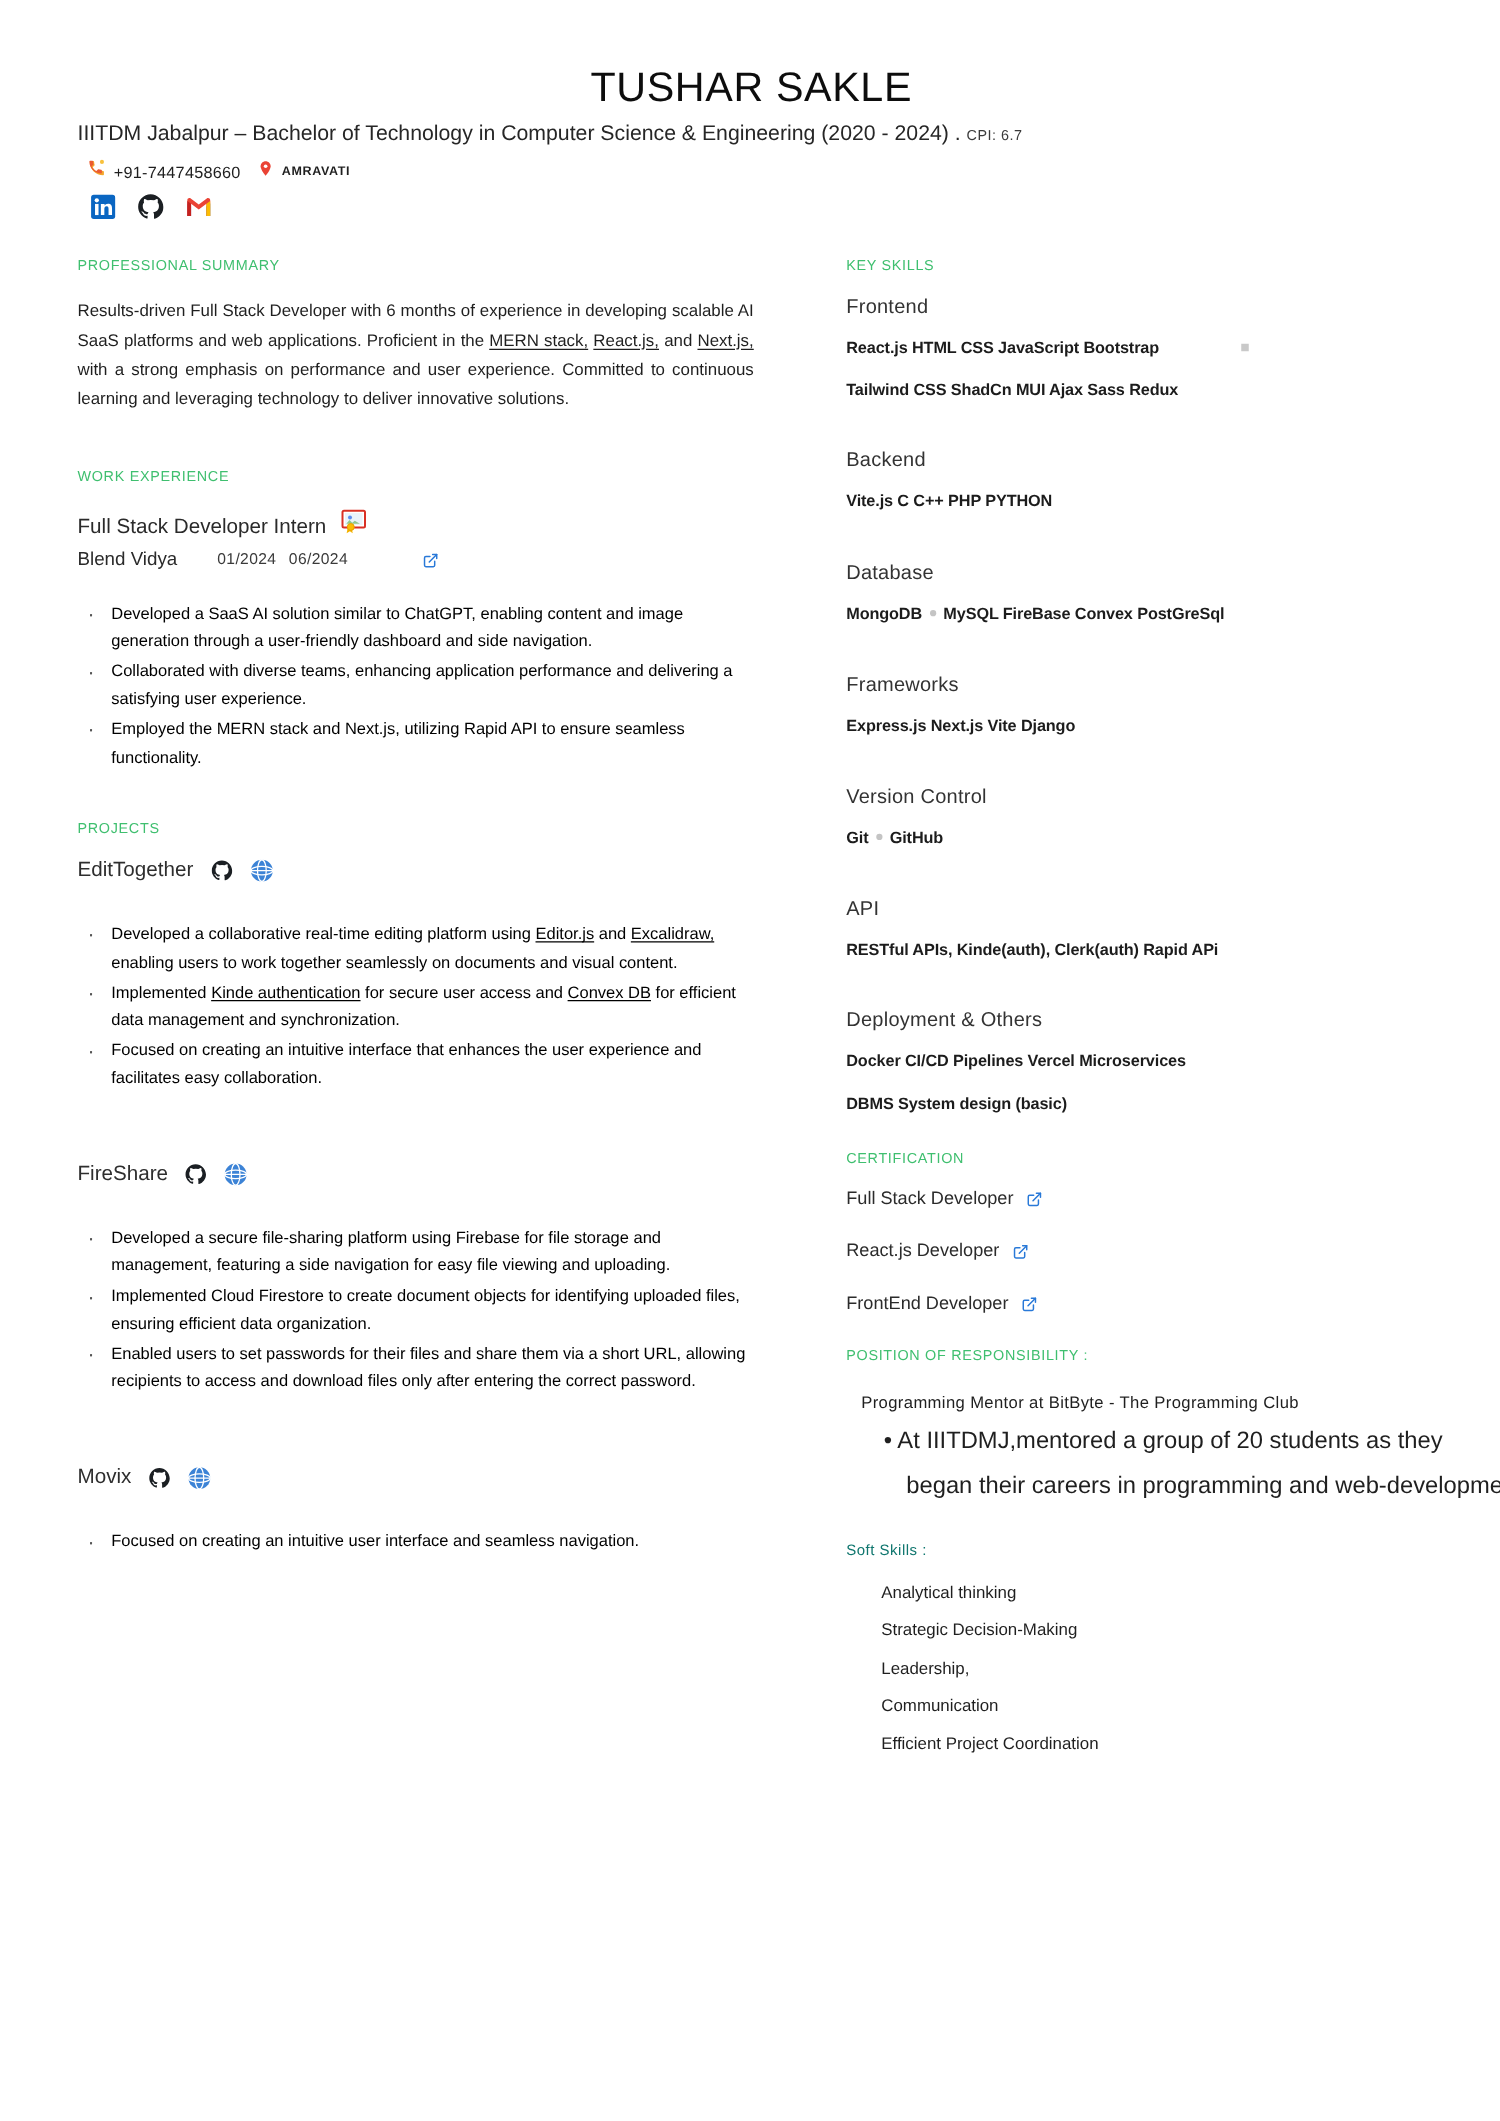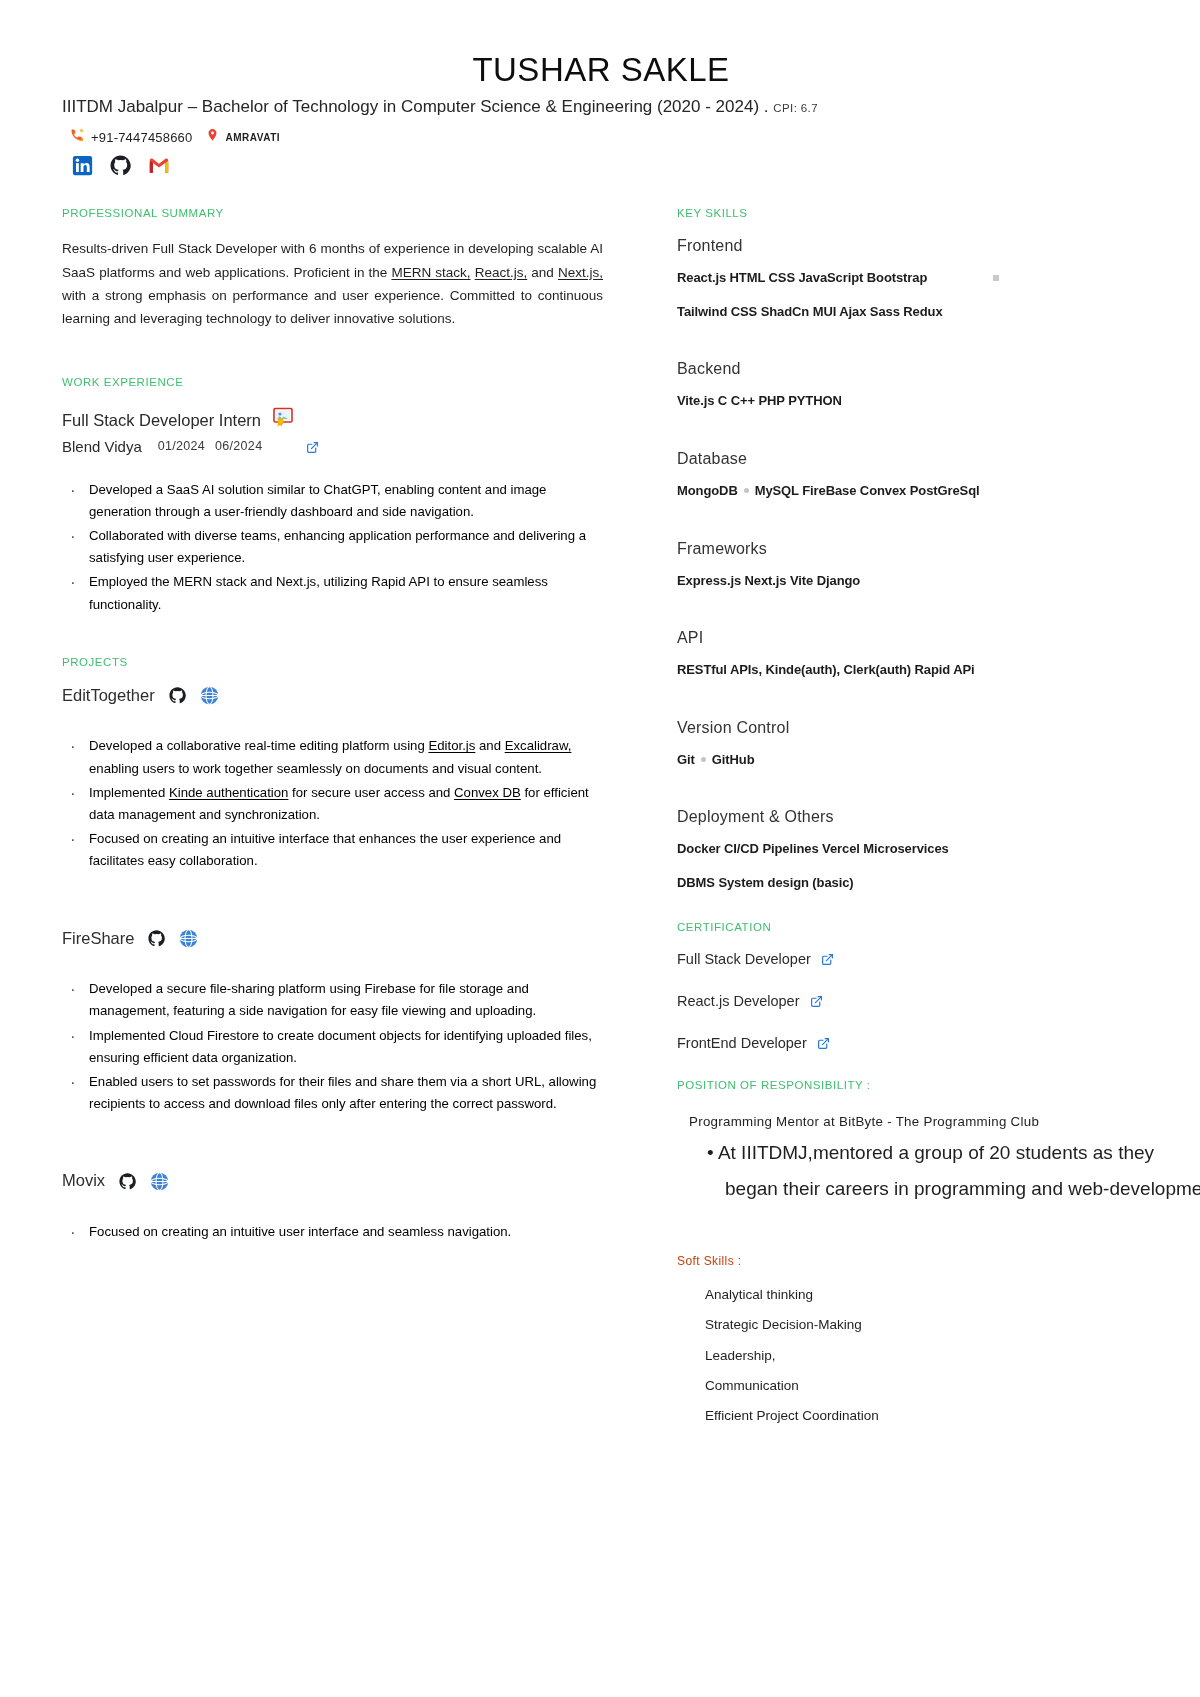--- a/index.html
+++ b/index.html
@@ -109,21 +109,21 @@
     display: flex;
     align-items: center;
     gap: 10px;
     line-height: 1.25;
   }
   .job-sub {
     font-size: 15px;
     color: #2a2a2a;
     display: flex;
     align-items: center;
-    gap: 16px;
+    gap: 32px;
     margin-top: 3px;
     line-height: 1.25;
   }
   .job-dates {
     font-size: 12.5px;
     color: #3a3a3a;
     letter-spacing: 0.3px;
     display: flex;
     gap: 10px;
   }
@@ -218,24 +218,24 @@
   }
   .por-sub {
     font-size: 19px;
     color: #1f1f1f;
     line-height: 1.9;
     margin-left: 30px;
     white-space: nowrap;
   }
   .por-sub2 { margin-left: 48px; }
   .soft-head {
-    color: #c2410c;
+    color: #0f766e;
     font-size: 12px;
     letter-spacing: 0.4px;
-    margin-top: 47px;
+    margin-top: 26px;
     margin-bottom: 12px;
   }
   .soft-item {
     font-size: 13.5px;
     color: #1f1f1f;
     margin-left: 28px;
     line-height: 2.25;
   }
   .ext-link svg { display:block; }
 </style>
@@ -430,31 +430,31 @@
               <span>MySQL FireBase Convex PostGreSql</span>
             </div>
           </div>
           <div class="skill-group">
             <div class="skill-cat sp">Frameworks</div>
             <div class="skill-line">
               <span>Express.js Next.js Vite Django</span>
             </div>
           </div>
           <div class="skill-group">
-            <div class="skill-cat sp">API</div>
-            <div class="skill-line">
-              <span>RESTful APIs, Kinde(auth), Clerk(auth) Rapid APi</span>
-            </div>
-          </div>
-          <div class="skill-group">
             <div class="skill-cat sp">Version Control</div>
             <div class="skill-line">
               <span>Git</span>
               <span class="dot"></span>
               <span>GitHub</span>
+            </div>
+          </div>
+          <div class="skill-group">
+            <div class="skill-cat sp">API</div>
+            <div class="skill-line">
+              <span>RESTful APIs, Kinde(auth), Clerk(auth) Rapid APi</span>
             </div>
           </div>
           <div class="skill-group">
             <div class="skill-cat sp">Deployment &amp; Others</div>
             <div class="skill-line">
               <span>Docker CI/CD Pipelines Vercel Microservices</span>
             </div>
             <div class="skill-line">
               <span>DBMS  System design (basic)</span>
             </div>

